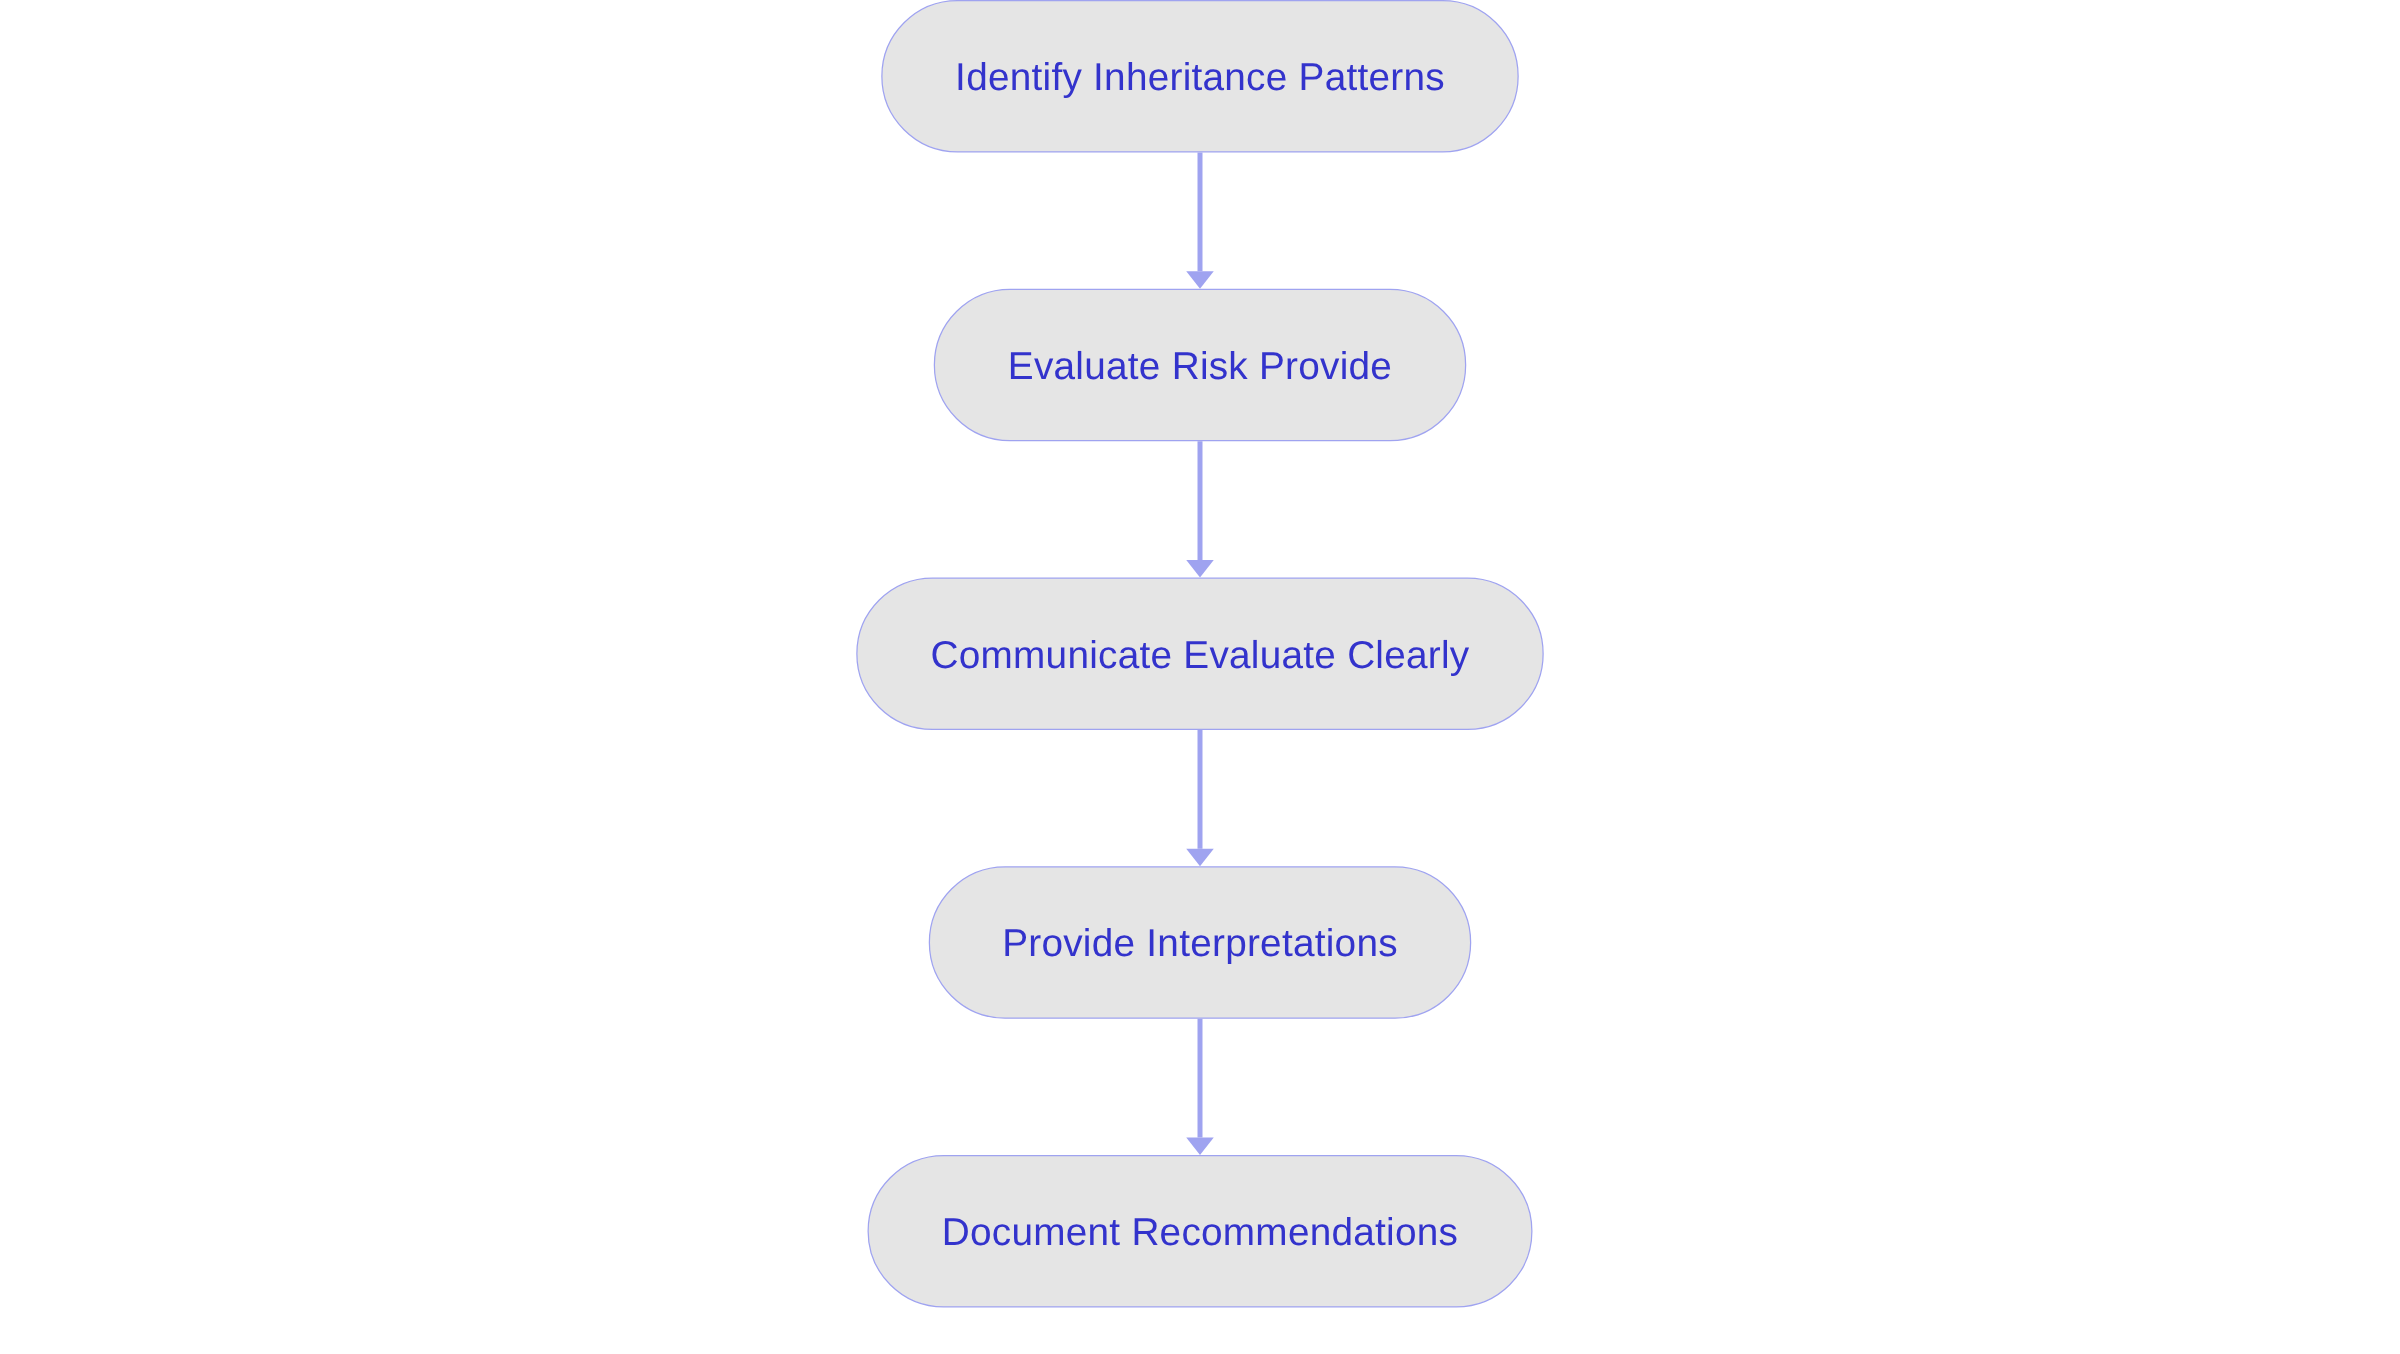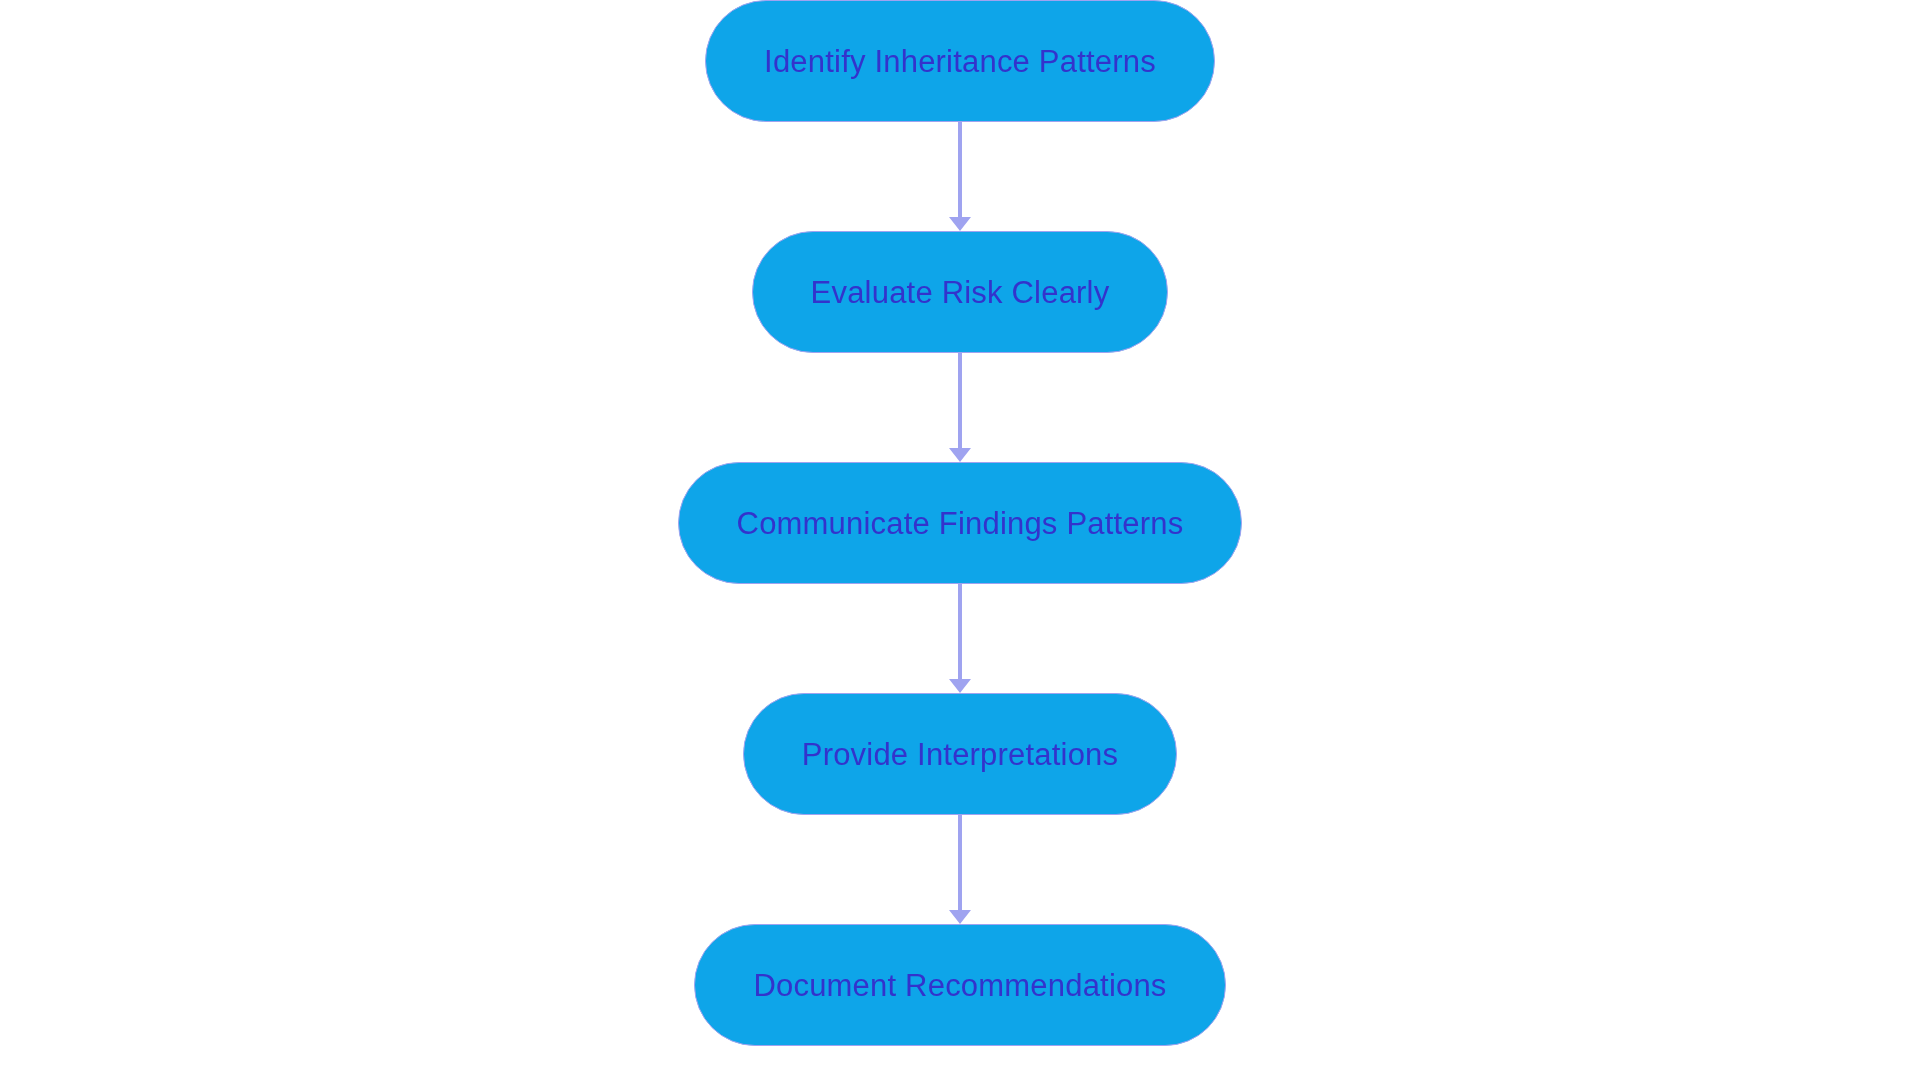--- a/index.html
+++ b/index.html
@@ -28,21 +28,21 @@
     width: 1920px;
     height: 1083px;
     display: flex;
     flex-direction: column;
     align-items: center;
     justify-content: flex-start;
   }
 
   .node {
     box-sizing: border-box;
-    background: #0ea5e9;
+    background: #e5e5e5;
     border: 1.6px solid #9fa3f0;
     border-radius: 999px;
     display: flex;
     align-items: center;
     justify-content: center;
     padding: 0 58px;
     height: 122px;
     white-space: nowrap;
   }
 
@@ -87,30 +87,30 @@
     <div class="node">
       <span class="node-label">Identify Inheritance Patterns</span>
     </div>
 
     <div class="connector">
       <div class="connector-line"></div>
       <div class="connector-head"></div>
     </div>
 
     <div class="node">
-      <span class="node-label">Evaluate Risk Clearly</span>
+      <span class="node-label">Evaluate Risk Provide</span>
     </div>
 
     <div class="connector">
       <div class="connector-line"></div>
       <div class="connector-head"></div>
     </div>
 
     <div class="node">
-      <span class="node-label">Communicate Findings Patterns</span>
+      <span class="node-label">Communicate Evaluate Clearly</span>
     </div>
 
     <div class="connector">
       <div class="connector-line"></div>
       <div class="connector-head"></div>
     </div>
 
     <div class="node">
       <span class="node-label">Provide Interpretations</span>
     </div>

